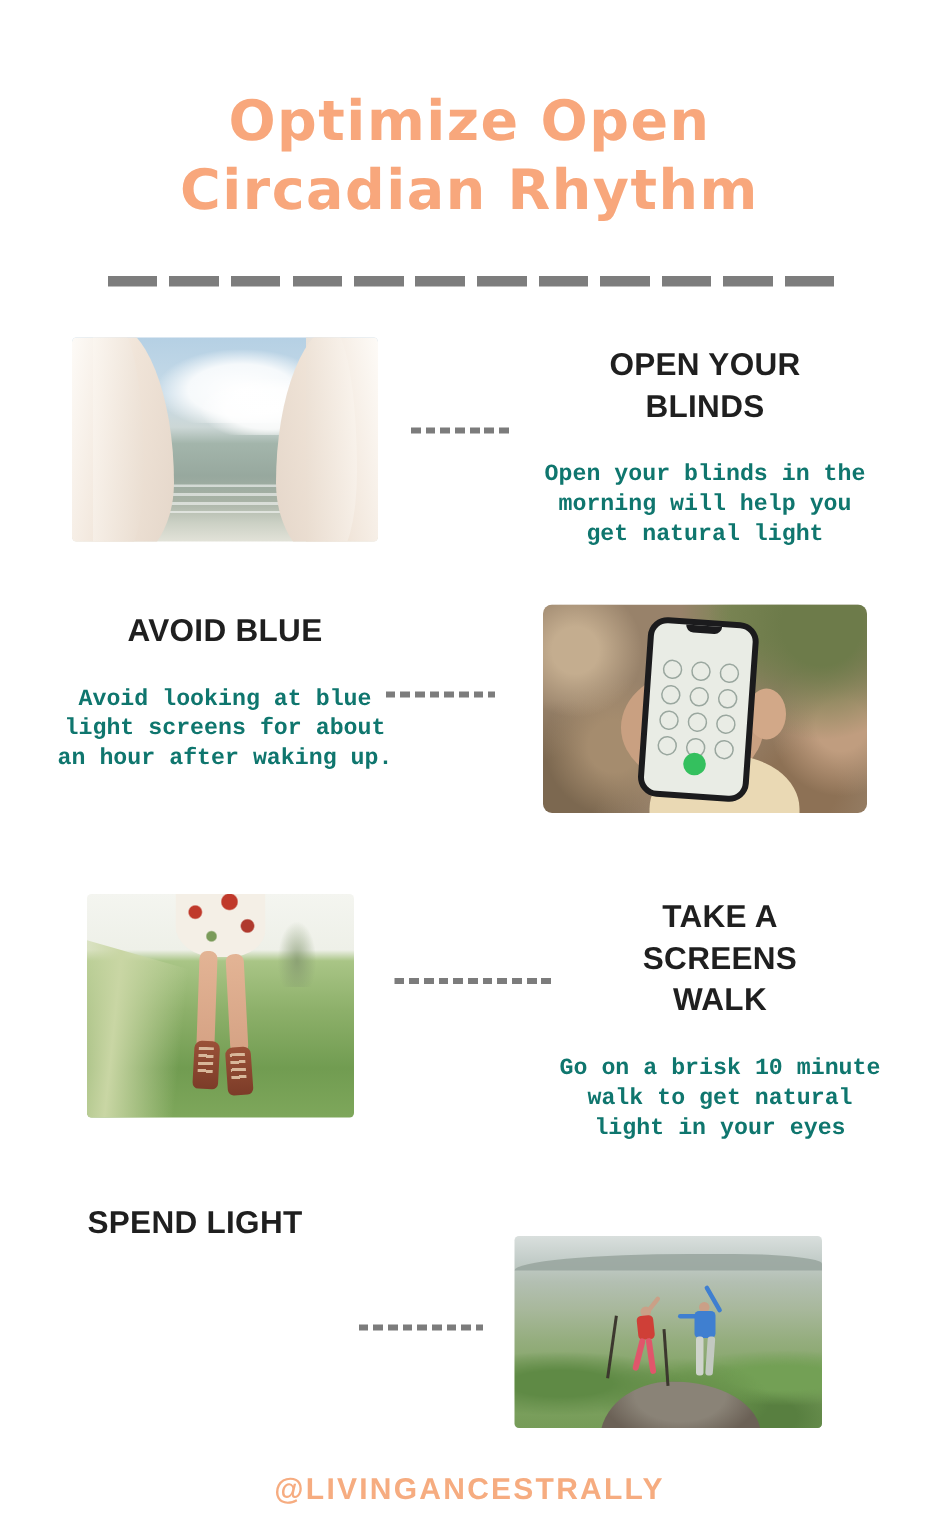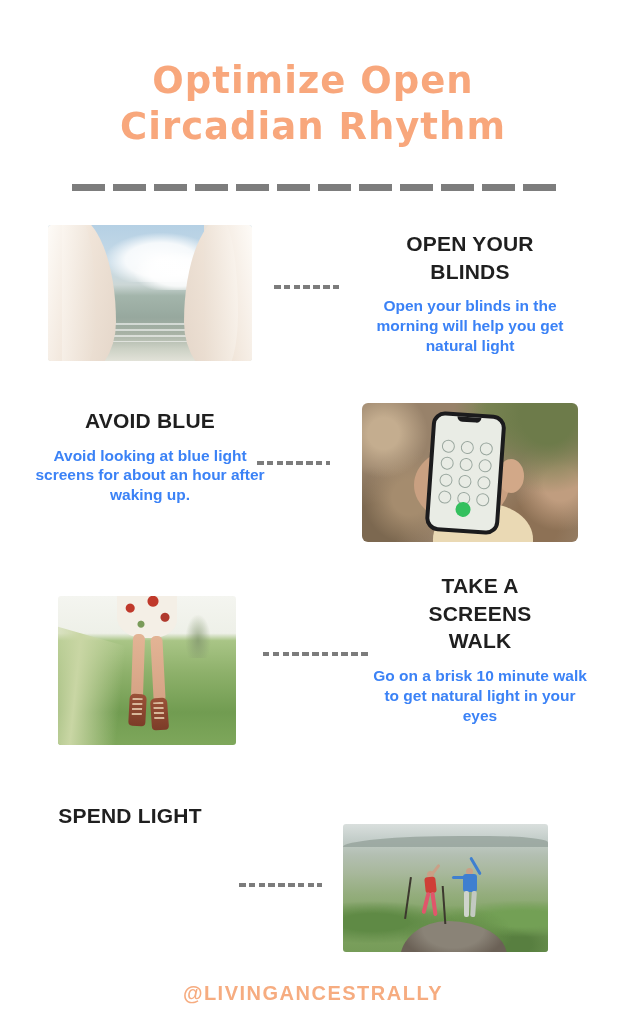--- a/index.html
+++ b/index.html
@@ -14,21 +14,21 @@
     color:#F8A77C;font-family:"DejaVu Sans",sans-serif;
     font-weight:700;font-size:37px;line-height:1.25;letter-spacing:1px;
   }
   .divider{
     position:absolute;top:184px;left:72px;width:485px;height:7px;
     background:repeating-linear-gradient(90deg,#7d7d7d 0 33px,transparent 33px 41px);
   }
   
   .sec-text{position:absolute;text-align:center;}
   .sec-heading{color:#1f1f1f;font-weight:700;font-size:21px;line-height:1.32;letter-spacing:.2px;}
-  .sec-body{margin-top:11px;color:#3b82f6;font-weight:700;font-size:15.5px;line-height:1.27;}
+  .sec-body{margin-top:22px;color:#0f766e;font-weight:700;font-size:15.5px;line-height:1.27;font-family:Liberation Mono, monospace;}
   .connector{position:absolute;height:4px;
     background:repeating-linear-gradient(90deg,#7c7c7c 0 6.5px,transparent 6.5px 9.8px);}
   
   .photo{position:absolute;overflow:hidden;border-radius:3px;}
   
   .photo-blinds{left:48px;top:225px;width:204px;height:136px;
     background:linear-gradient(180deg,#b5d0e4 0%,#c7dbe8 28%,#ccd7d6 44%,#a3b5ab 52%,#97a89e 68%,#a8b2a5 80%,#ccd1c5 91%,#e2e2d8 100%);}
   .cloud{position:absolute;background:radial-gradient(ellipse at 50% 55%,#ffffff 0%,rgba(255,255,255,.85) 45%,rgba(255,255,255,0) 72%);}
   .cloud.c1{left:28%;top:6%;width:55%;height:36%;}
   .cloud.c2{left:42%;top:20%;width:45%;height:28%;}
@@ -198,21 +198,21 @@
       <div class="leg l2"></div>
       <div class="boot b1">
           <div class="lace"></div>
         </div>
       <div class="boot b2">
           <div class="lace"></div>
         </div>
     </div>
   </div>
   <div class="connector" style="left:263px;top:652px;width:105px;"></div>
-  <div class="sec-text" style="left:360px;top:572px;width:240px;">
+  <div class="sec-text" style="left:360px;top:598px;width:240px;">
     <div class="sec-heading">
       <div>TAKE A</div>
       <div>SCREENS</div>
       <div>WALK</div>
     </div>
     <div class="sec-body" style="width:226px;margin-left:auto;margin-right:auto;">Go on a brisk 10 minute walk to get natural light in your eyes</div>
   </div>
 
   <div class="sec-text" style="left:20px;top:802px;width:220px;">
     <div class="sec-heading">

